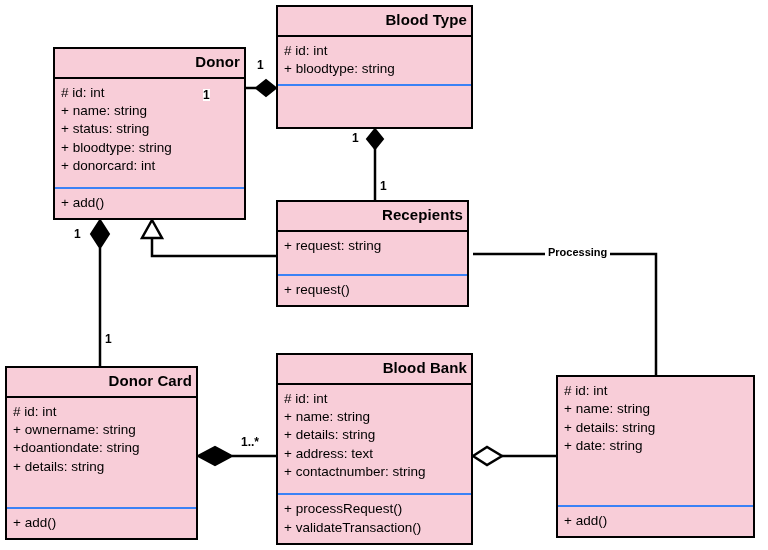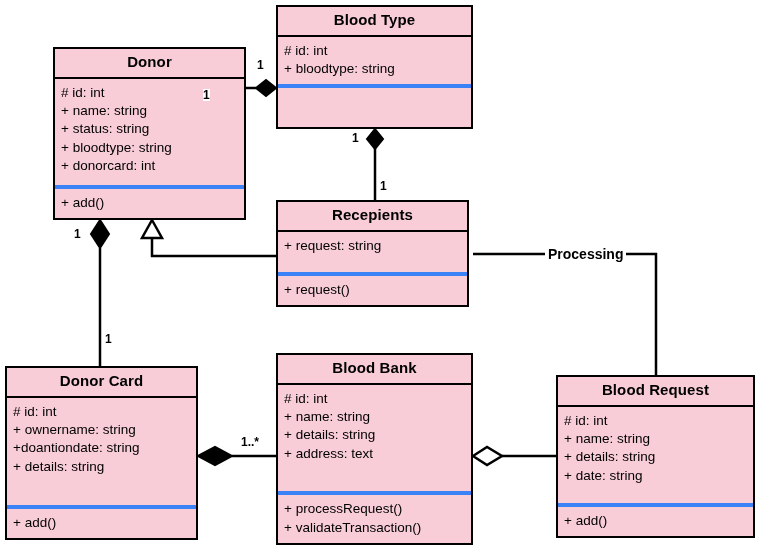--- a/index.html
+++ b/index.html
@@ -29,58 +29,58 @@
   .uml-class {
     position: absolute;
     box-sizing: border-box;
     background: #f8cdd8;
     border: 2px solid #000000;
     display: flex;
     flex-direction: column;
     z-index: 5;
   }
   .uml-title {
-    text-align: center;
+    text-align: right;
     font-weight: bold;
     font-size: 15px;
     color: #000000;
     padding: 5px 4px 6px 4px;
     border-bottom: 2px solid #000000;
     line-height: 1.1;
     letter-spacing: 0.1px;
   }
   .uml-compartment {
     padding: 5px 6px 6px 6px;
     font-size: 13.5px;
     color: #000000;
     line-height: 1.37;
   }
   .uml-compartment.attrs {
-    border-bottom: 4px solid #3b82f6;
+    border-bottom: 2px solid #3b82f6;
     flex: 1 1 auto;
   }
   .uml-compartment.empty {
     min-height: 30px;
   }
   .uml-line {
     white-space: pre;
   }
   .edge-label {
     position: absolute;
     font-size: 12px;
     font-weight: bold;
     color: #000000;
     background: #ffffff;
     z-index: 6;
     line-height: 1;
     white-space: nowrap;
   }
   .assoc-name {
     position: absolute;
-    font-size: 14px;
+    font-size: 11px;
     font-weight: bold;
     color: #000000;
     background: #ffffff;
     padding: 0 3px;
     z-index: 6;
     white-space: nowrap;
   }
 </style>
 </head>
 <body>
@@ -177,29 +177,29 @@
     </div>
   </div>
 
   <div class="uml-class" style="left:276px; top:353px; width:197px; height:192px;">
     <div class="uml-title">Blood Bank</div>
     <div class="uml-compartment attrs">
       <div class="uml-line"># id: int</div>
       <div class="uml-line">+ name: string</div>
       <div class="uml-line">+ details: string</div>
       <div class="uml-line">+ address: text</div>
+      <div class="uml-line">+ contactnumber: string</div>
     </div>
     <div class="uml-compartment methods">
       <div class="uml-line">+ processRequest()</div>
       <div class="uml-line">+ validateTransaction()</div>
     </div>
   </div>
 
   <div class="uml-class" style="left:556px; top:375px; width:199px; height:163px;">
-    <div class="uml-title">Blood Request</div>
     <div class="uml-compartment attrs">
       <div class="uml-line"># id: int</div>
       <div class="uml-line">+ name: string</div>
       <div class="uml-line">+ details: string</div>
       <div class="uml-line">+ date: string</div>
     </div>
     <div class="uml-compartment methods">
       <div class="uml-line">+ add()</div>
     </div>
   </div>

